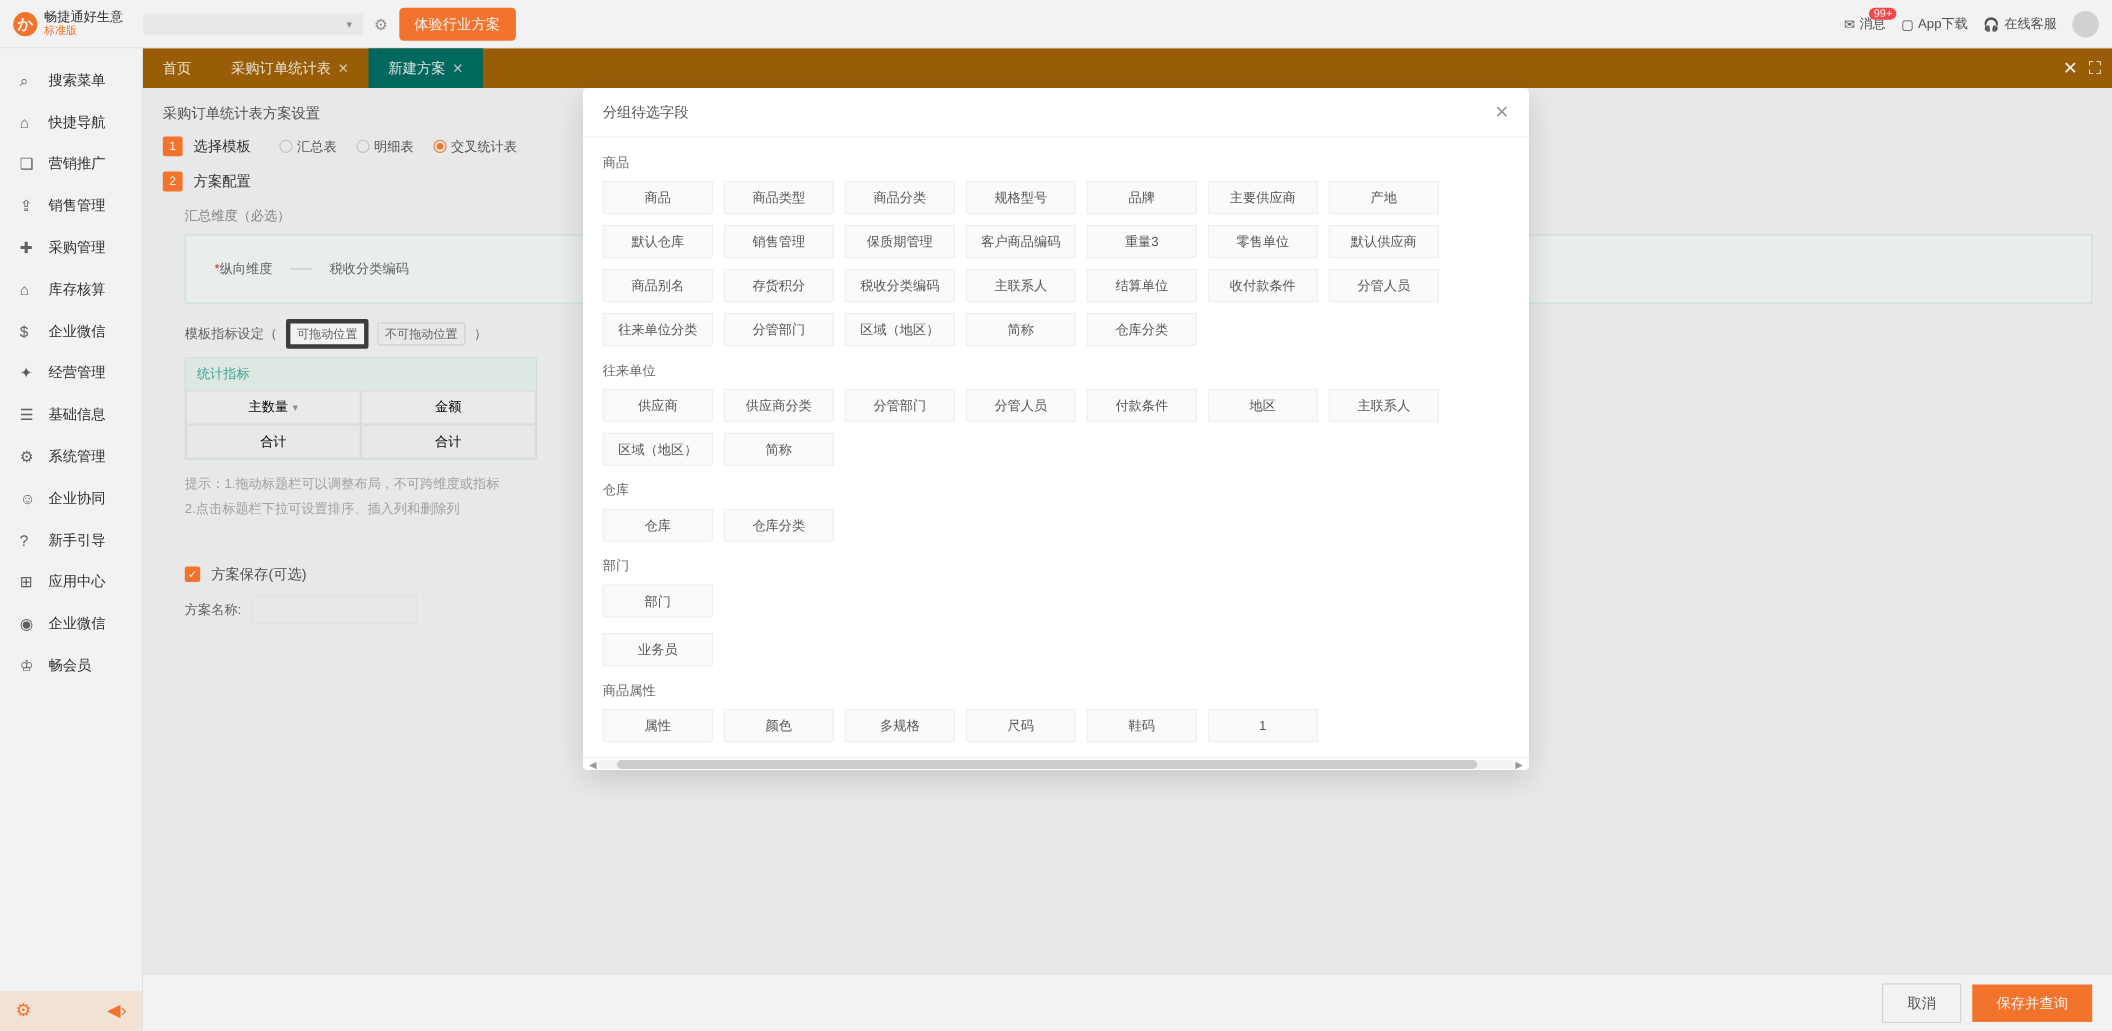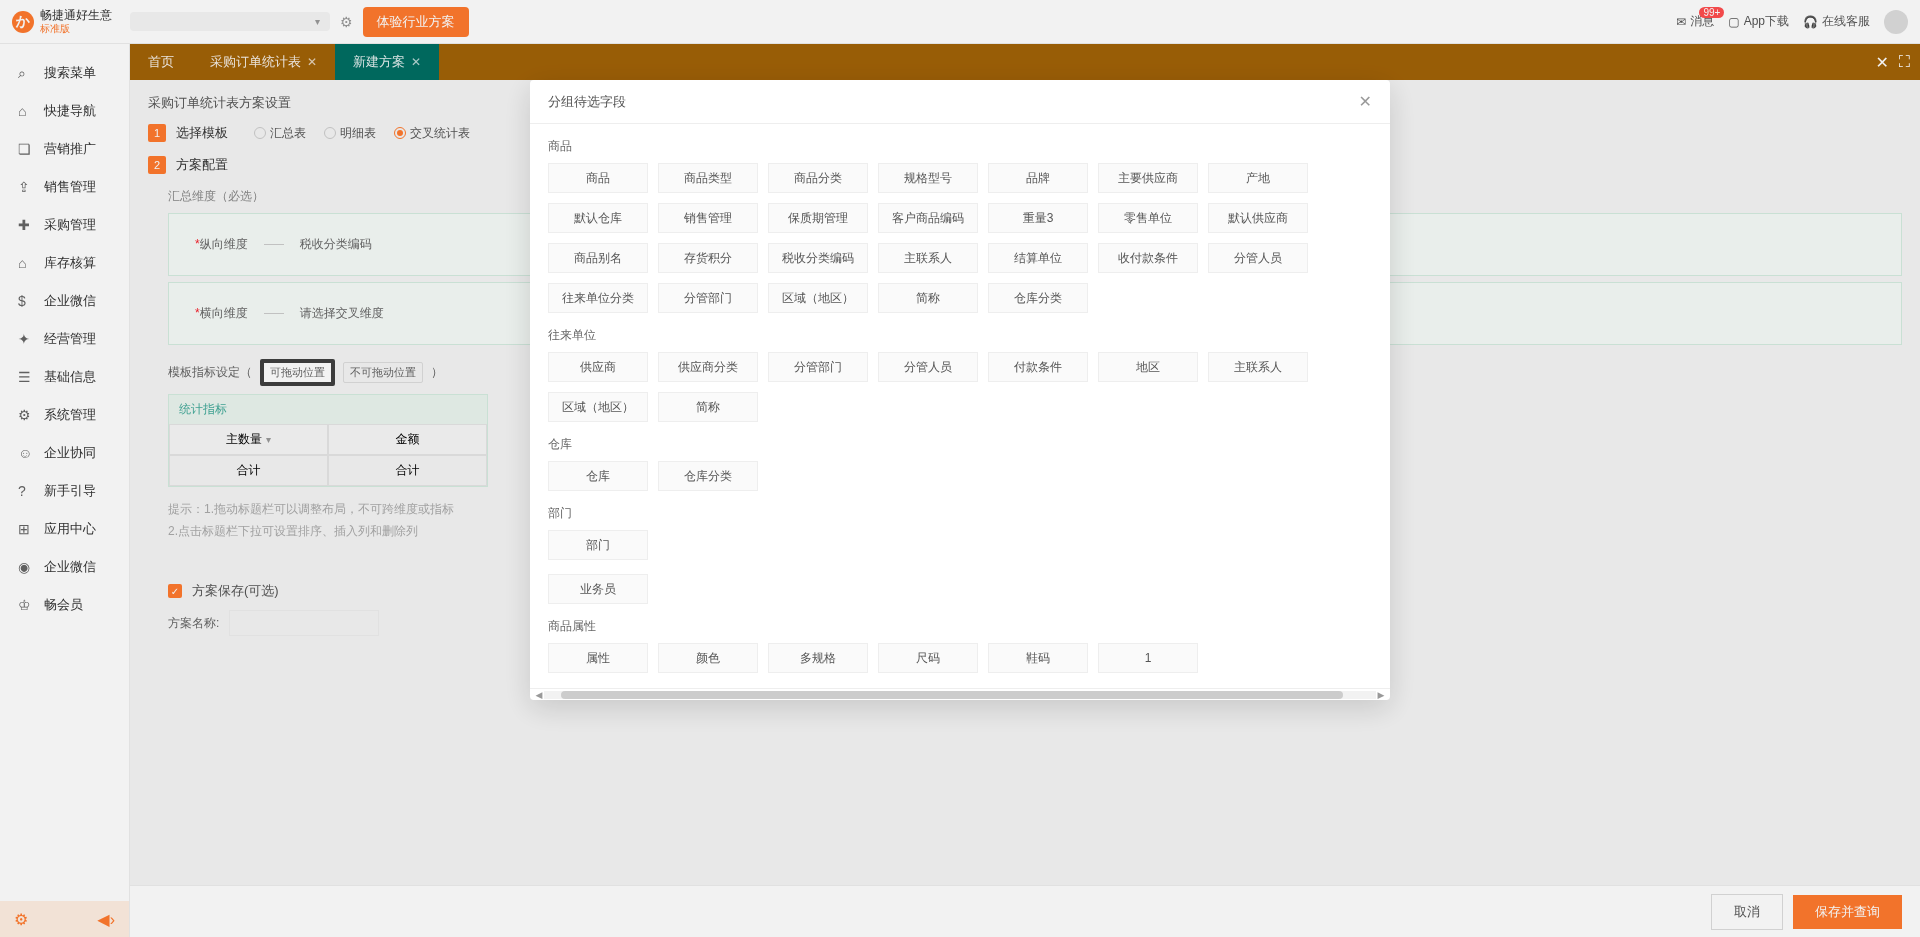--- a/index.html
+++ b/index.html
@@ -249,25 +249,20 @@
           <span class="step-num">2</span>
           <span class="step-label">方案配置</span>
         </div>
 
         <div class="config-area">
           <div class="config-sub">汇总维度（必选）</div>
           <div class="dim-box">
             <span><span class="req">*</span><span>纵向维度</span></span>
             <span class="line"></span>
             <span>税收分类编码</span>
-          </div>
-          <div class="dim-box">
-            <span><span class="req">*</span><span>横向维度</span></span>
-            <span class="line"></span>
-            <span>请选择交叉维度</span>
           </div>
 
           <div class="template-hint">
             <span>模板指标设定（</span>
             <span class="drag-chip chip1">可拖动位置</span>
             <span class="drag-chip chip2">不可拖动位置</span>
             <span>）</span>
           </div>
 
           <div class="metric-table">

